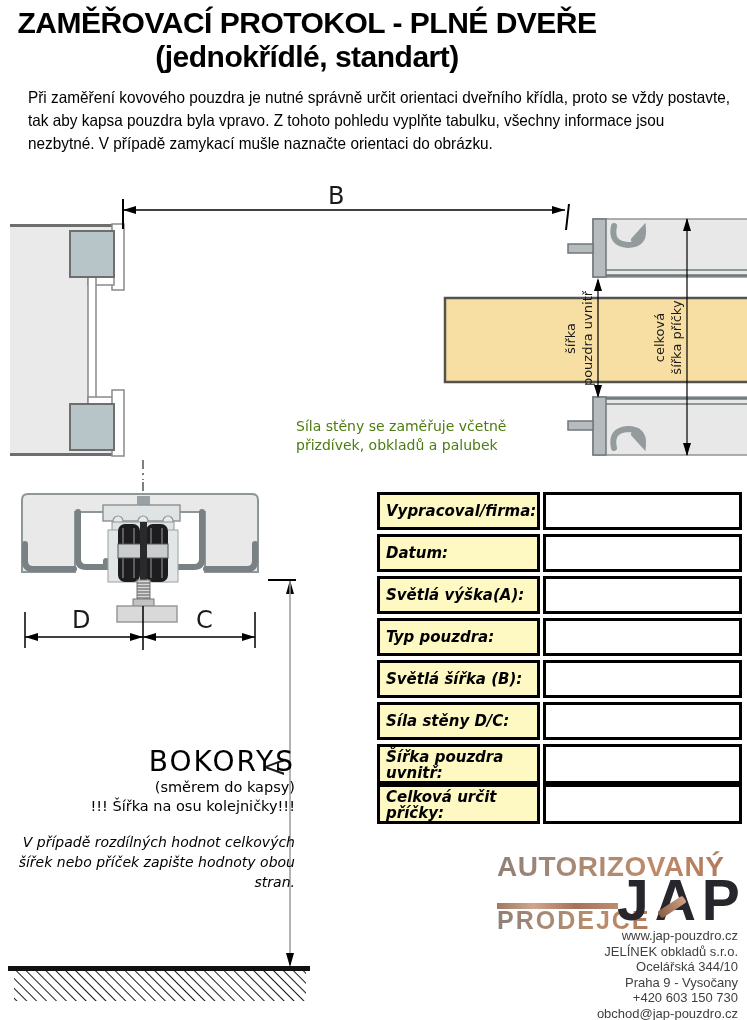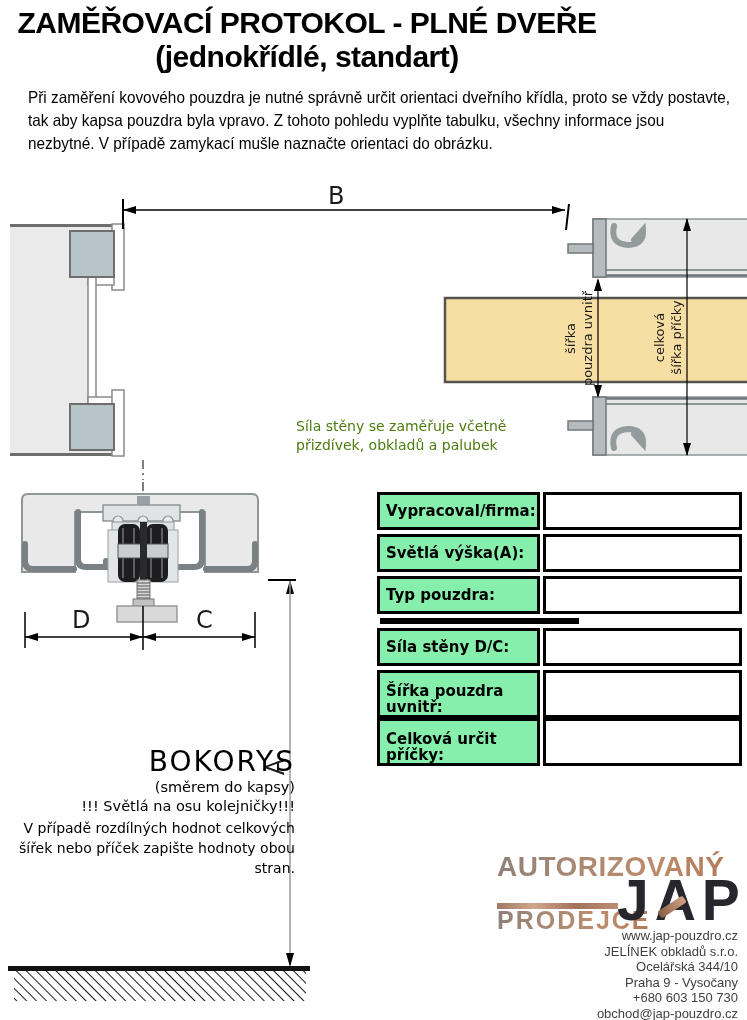--- a/index.html
+++ b/index.html
@@ -17,30 +17,30 @@
   .dimletter{font-family:"DejaVu Sans",sans-serif;font-size:24px;color:#1a1a1a;}
   .rednote{font-family:"DejaVu Sans",sans-serif;font-size:14px;line-height:18.5px;
            color:#4d7c0f;white-space:pre-line;}
   .rotlabel{font-family:"DejaVu Sans",sans-serif;font-size:13px;line-height:16.5px;
             text-align:center;white-space:pre-line;transform:rotate(-90deg);color:#1a1a1a;}
 
   
   .bok{left:0px;top:746px;width:295px;text-align:right;font-family:"DejaVu Sans",sans-serif;}
   .bok-title{font-size:28px;letter-spacing:2px;line-height:32px;}
   .bok-sub{font-size:14.5px;line-height:19px;padding-left:36px;}
-  .bok-note{margin-top:2px;font-size:14px;line-height:20px;}
+  .bok-note{margin-top:16px;font-size:14px;line-height:20px;font-style:italic;}
 
   
   .ftable{left:377px;top:492px;width:365px;display:flex;flex-direction:column;}
   .frow{display:flex;margin-bottom:4px;}
   .frow.tight{margin-bottom:0px;}
-  .fcell-label{width:149px;border:3px solid #000;background:#86efac;
+  .fcell-label{width:149px;border:3px solid #000;background:#fef9c3;
                font-family:"DejaVu Sans",sans-serif;font-weight:bold;font-size:15px;
-               line-height:16px;padding:8px 2px 0 6px;height:24px;}
-  .fcell-label.twoline{padding-top:10px;height:32px;}
+               line-height:16px;padding:8px 2px 0 6px;height:24px;font-style:italic;}
+  .fcell-label.twoline{padding-top:2px;height:32px;}
   .fcell-value{width:193px;border:3px solid #000;margin-left:3px;background:#fff;}
 
   
   .grad-text{font-weight:bold;
      background:linear-gradient(90deg,#8f8078 0%,#a98a74 35%,#bd8a69 70%,#b27a58 100%);
      -webkit-background-clip:text;background-clip:text;color:transparent;}
   .auth1{left:497px;top:851px;font-size:28px;letter-spacing:0.5px;}
   .auth2{left:497px;top:906px;font-size:25px;letter-spacing:2px;}
   .brandbar{left:497px;top:903px;width:121px;height:6px;
      background:linear-gradient(90deg,#a07a66,#cfa68c 30%,#a3725a 65%,#bd8e72 100%);}
@@ -191,38 +191,43 @@
 pouzdra uvnitř</div>
 <div class="abs rotlabel" style="left:608px;top:321px;width:120px">celková
 šířka příčky</div>
 <div class="abs dimletter" style="left:72px;top:606px">D</div>
 <div class="abs dimletter" style="left:196px;top:606px">C</div>
 <div class="abs dimletter" style="left:255px;top:753px;width:42px;text-align:center;transform:rotate(-90deg)">A</div>
 
 <div class="abs bok">
   <div class="bok-title">BOKORYS</div>
   <div class="bok-sub">(směrem do kapsy)</div>
-  <div class="bok-sub">!!! Světlá na osu kolejničky!!!</div>
+  <div class="bok-sub">!!! Šířka na osu kolejničky!!!</div>
   <div class="bok-note">V případě rozdílných hodnot celkových šířek nebo příček zapište hodnoty obou stran.</div>
 </div>
 
 <div class="abs ftable">
   <div class="frow">
     <div class="fcell-label">Vypracoval/firma:</div>
     <div class="fcell-value"></div>
   </div>
   <div class="frow">
+    <div class="fcell-label">Datum:</div>
+    <div class="fcell-value"></div>
+  </div>
+  <div class="frow">
     <div class="fcell-label">Světlá výška(A):</div>
     <div class="fcell-value"></div>
   </div>
   <div class="frow">
     <div class="fcell-label">Typ pouzdra:</div>
     <div class="fcell-value"></div>
   </div>
   <div class="frow">
+    <div class="fcell-label">Světlá šířka (B):</div>
     <div class="fcell-value"></div>
   </div>
   <div class="frow">
     <div class="fcell-label">Síla stěny D/C:</div>
     <div class="fcell-value"></div>
   </div>
   <div class="frow tight">
     <div class="fcell-label twoline">Šířka pouzdra uvnitř:</div>
     <div class="fcell-value"></div>
   </div>
@@ -236,15 +241,15 @@
 <div class="abs auth2 grad-text">PRODEJCE</div>
 <div class="abs brandbar"></div>
 <div class="abs jap">JAP</div>
 <div class="abs swoosh"></div>
 
 <div class="abs contact">
   <div>www.jap-pouzdro.cz</div>
   <div>JELÍNEK obkladů s.r.o.</div>
   <div>Ocelářská 344/10</div>
   <div>Praha 9 - Vysočany</div>
-  <div>+680 603 150 730</div>
+  <div>+420 603 150 730</div>
   <div>obchod@jap-pouzdro.cz</div>
 </div>
 
 </body></html>

